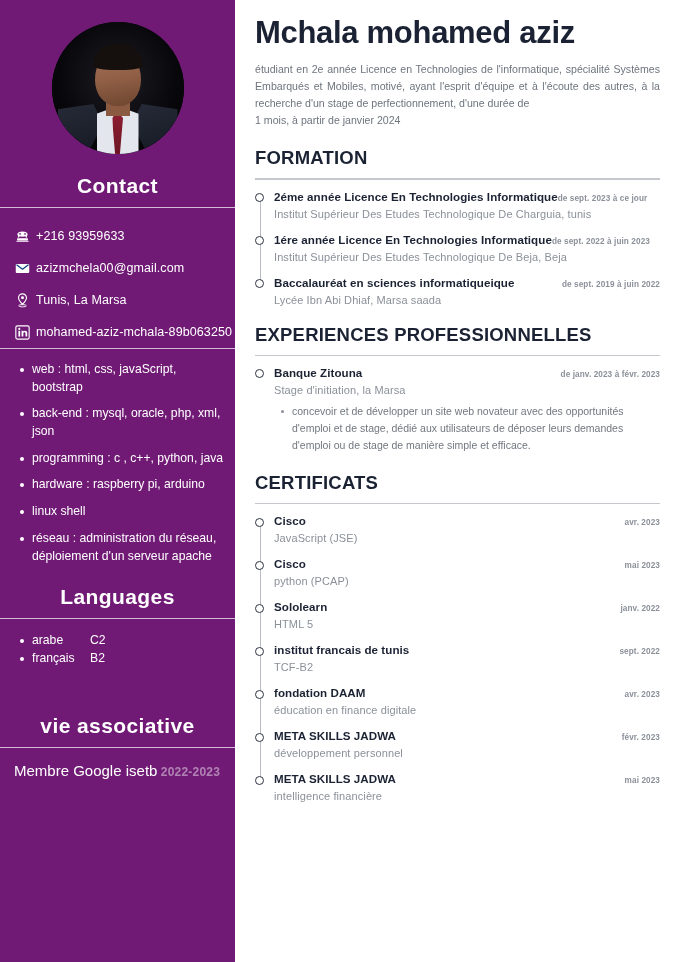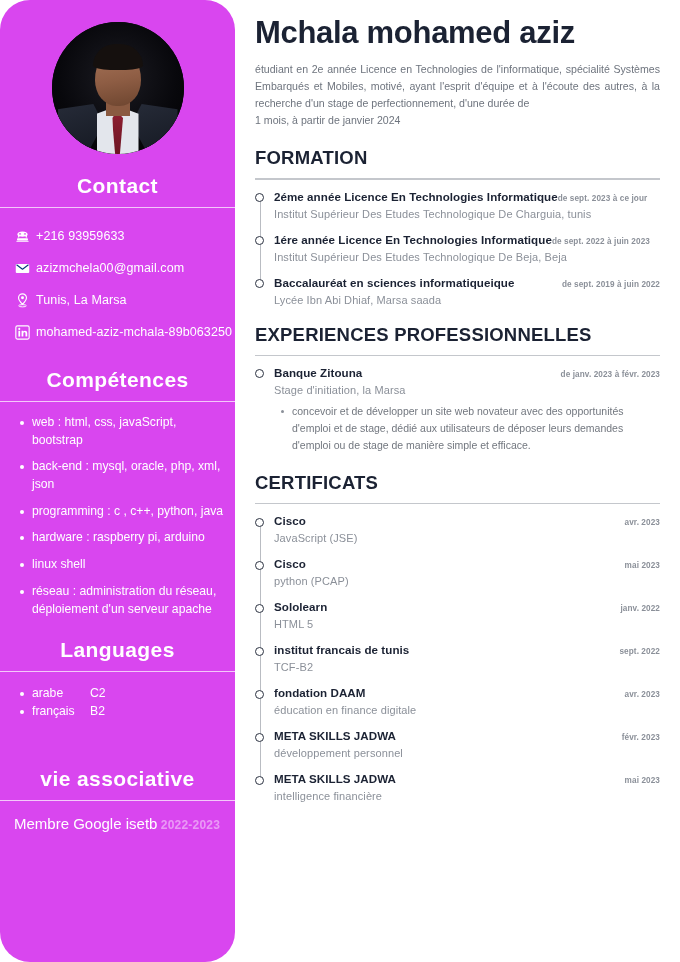--- a/index.html
+++ b/index.html
@@ -18,25 +18,24 @@
     height: 962px;
     display: flex;
     background: #ffffff;
   }
 
   
   .sidebar {
     width: 235px;
     min-width: 235px;
     height: 962px;
-    background: #d946ef;
+    background: #701a75;
     color: #ffffff;
     position: relative;
     overflow: hidden;
-    border-radius: 30px;
   }
 
   .photo-wrap {
     display: flex;
     justify-content: center;
     padding-top: 22px;
   }
   .photo-frame {
     width: 132px;
     height: 132px;
@@ -378,21 +377,20 @@
             <rect x="2.6" y="2.6" width="18.8" height="18.8" rx="2.2" fill="none" stroke="#ffffff" stroke-width="1.6"></rect>
             <rect x="6.2" y="9.6" width="2.5" height="8.2" fill="#ffffff"></rect>
             <circle cx="7.45" cy="6.9" r="1.45" fill="#ffffff"></circle>
             <path d="M10.7 17.8V9.6h2.4v1.1c.5-.8 1.4-1.3 2.5-1.3 1.9 0 3.1 1.2 3.1 3.4v5h-2.5v-4.5c0-1.2-.5-1.8-1.4-1.8-.9 0-1.6.6-1.6 1.9v4.4z" fill="#ffffff"></path>
           </svg>
         </span>
         <span class="c-txt">mohamed-aziz-mchala-89b063250</span>
       </div>
     </div>
 
-    <div class="side-head">Compétences</div>
     <div class="side-rule"></div>
 
     <ul class="skill-list">
       <li>web :  html, css, javaScript, bootstrap</li>
       <li>back-end : mysql, oracle, php, xml, json</li>
       <li>programming : c , c++, python, java</li>
       <li>hardware : raspberry pi, arduino</li>
       <li>linux shell</li>
       <li>réseau : administration du réseau, déploiement d'un serveur apache</li>
     </ul>

